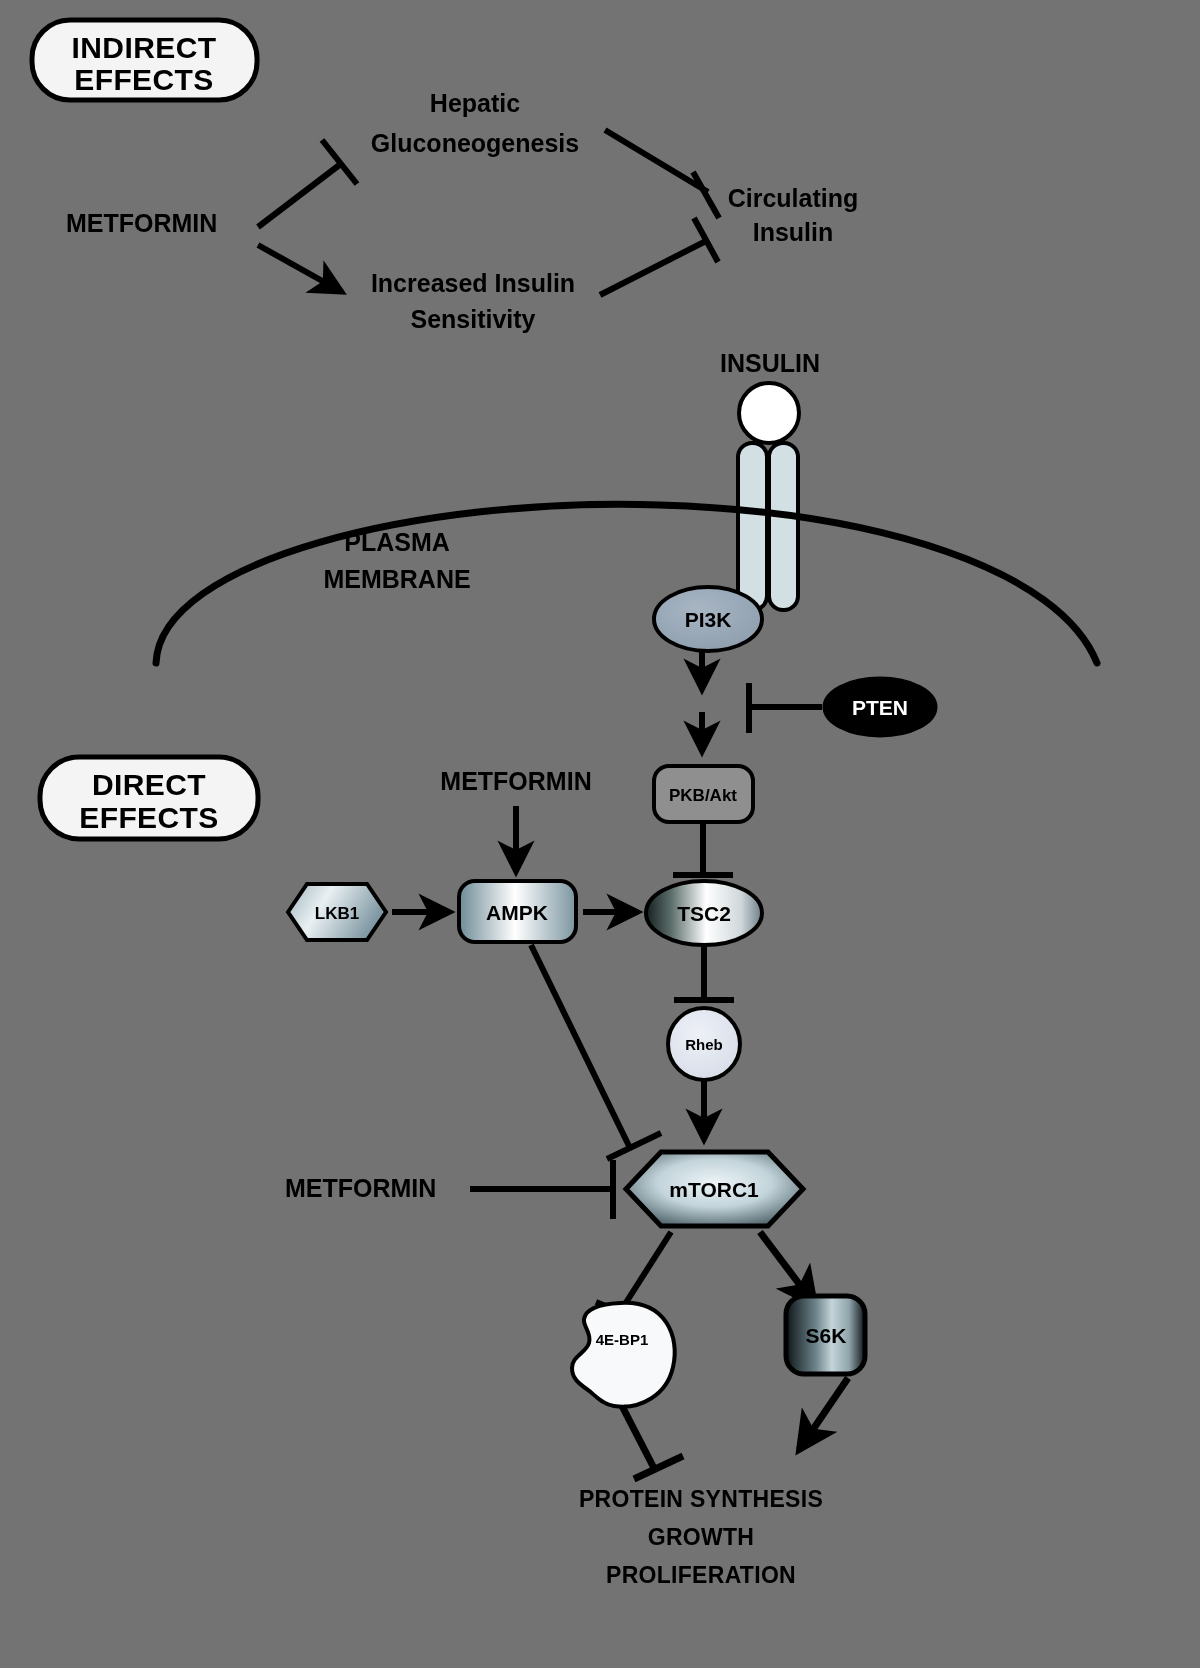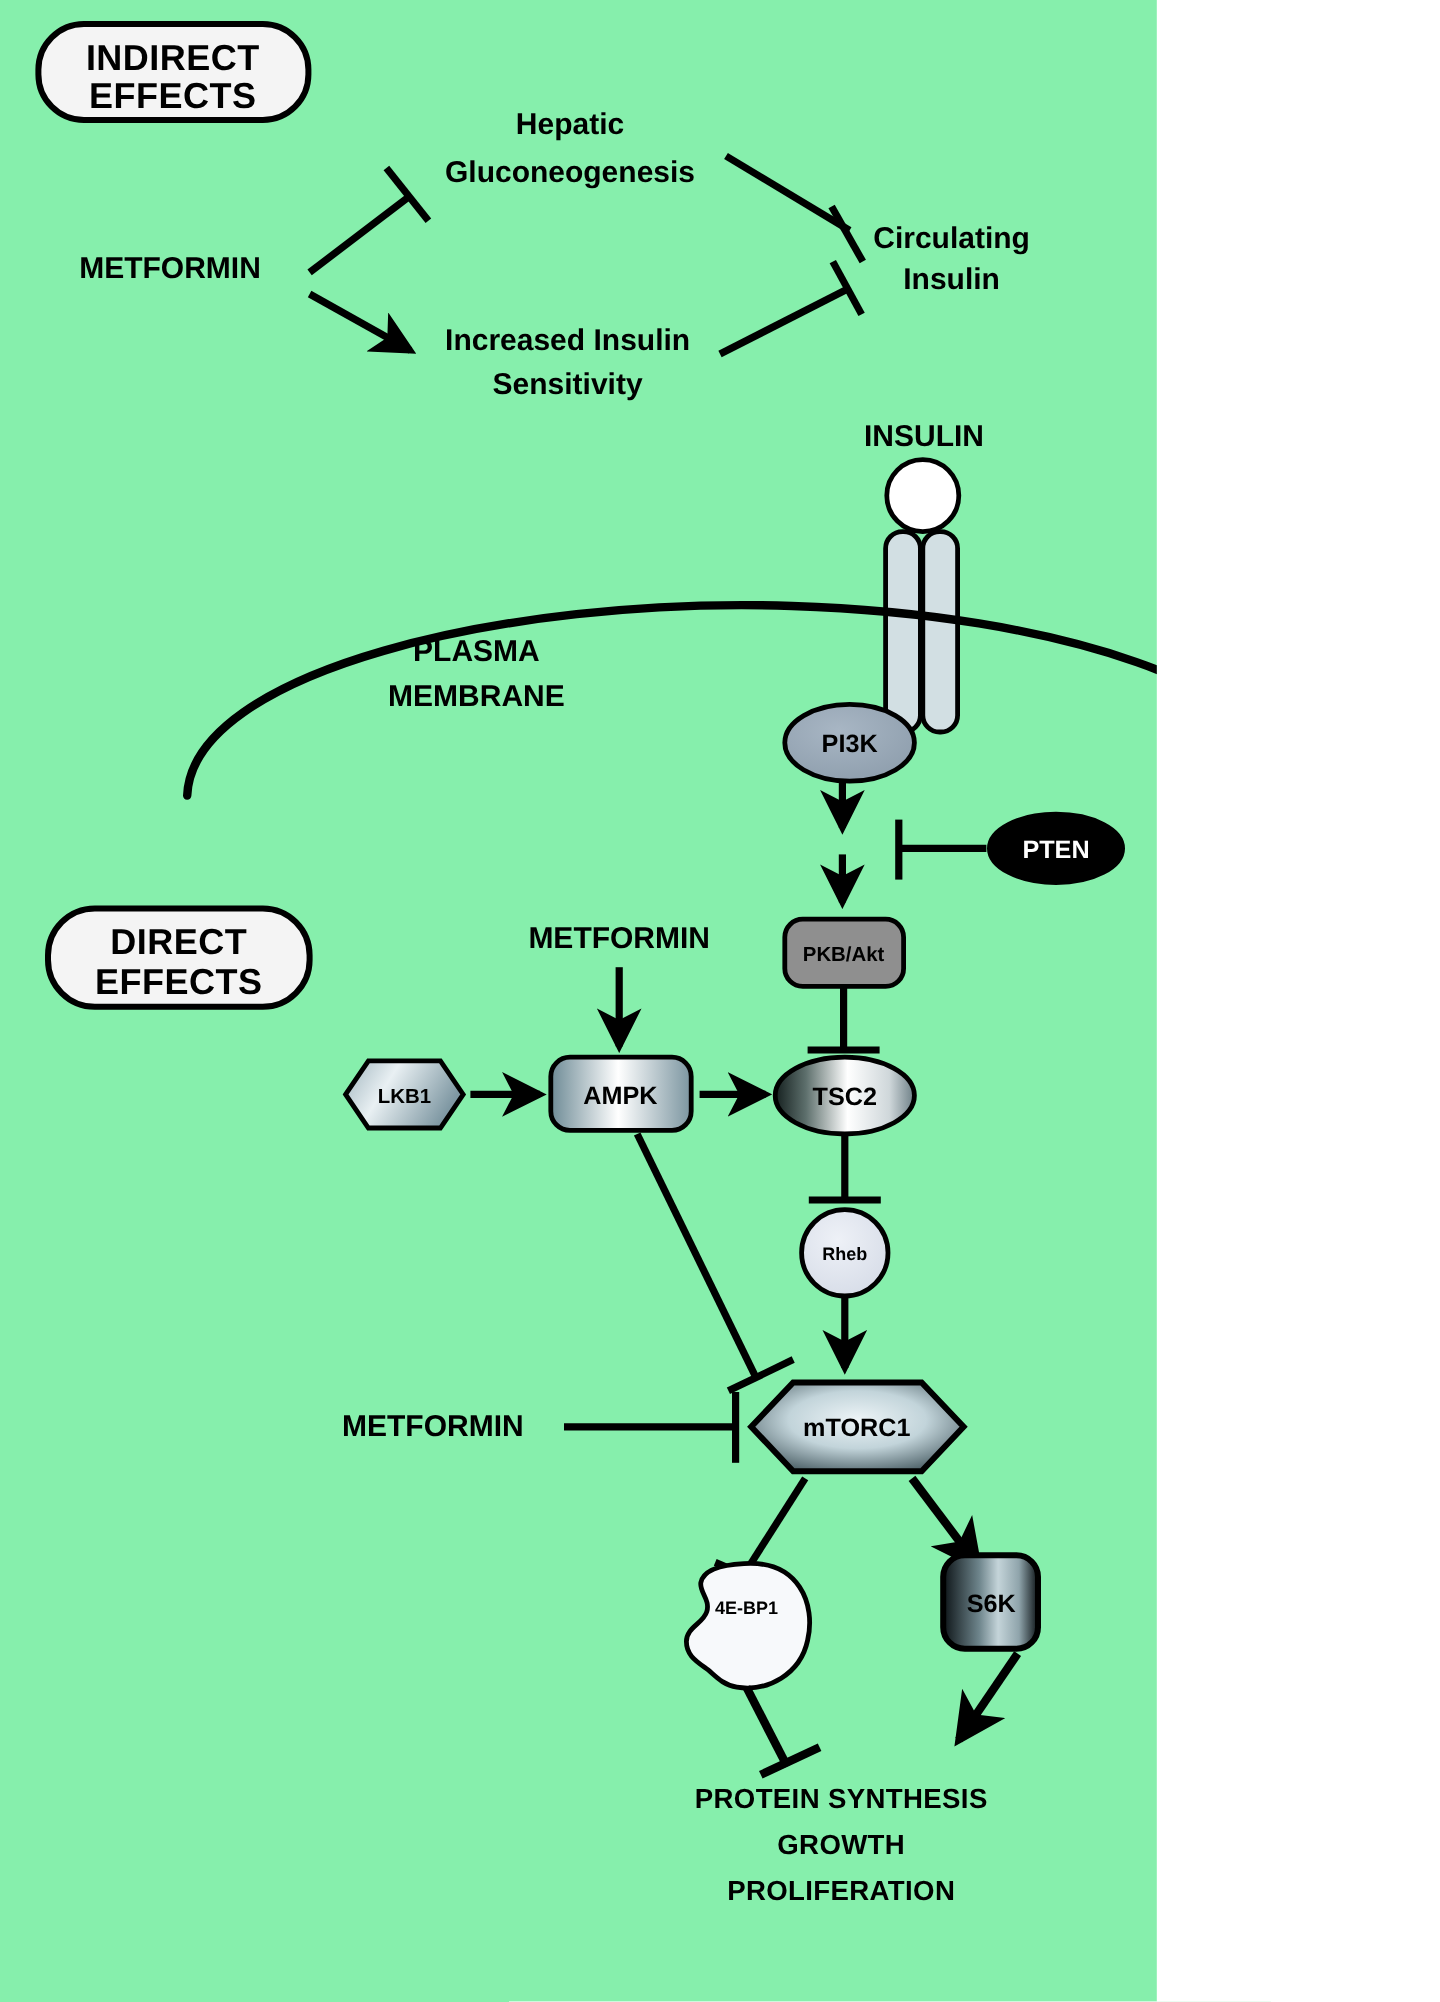--- a/index.html
+++ b/index.html
@@ -6,23 +6,23 @@
   html, body {
     margin: 0;
     padding: 0;
     background: #ffffff;
   }
   body {
     font-family: "Liberation Sans", sans-serif;
   }
   #stage {
     position: relative;
-    width: 964px;
+    width: 1200px;
     height: 1668px;
-    background: #86efac;
+    background: #737373;
     overflow: hidden;
   }
   svg#diagram {
     position: absolute;
     left: 0;
     top: 0;
     width: 1200px;
     height: 1668px;
   }
   .lbl {

